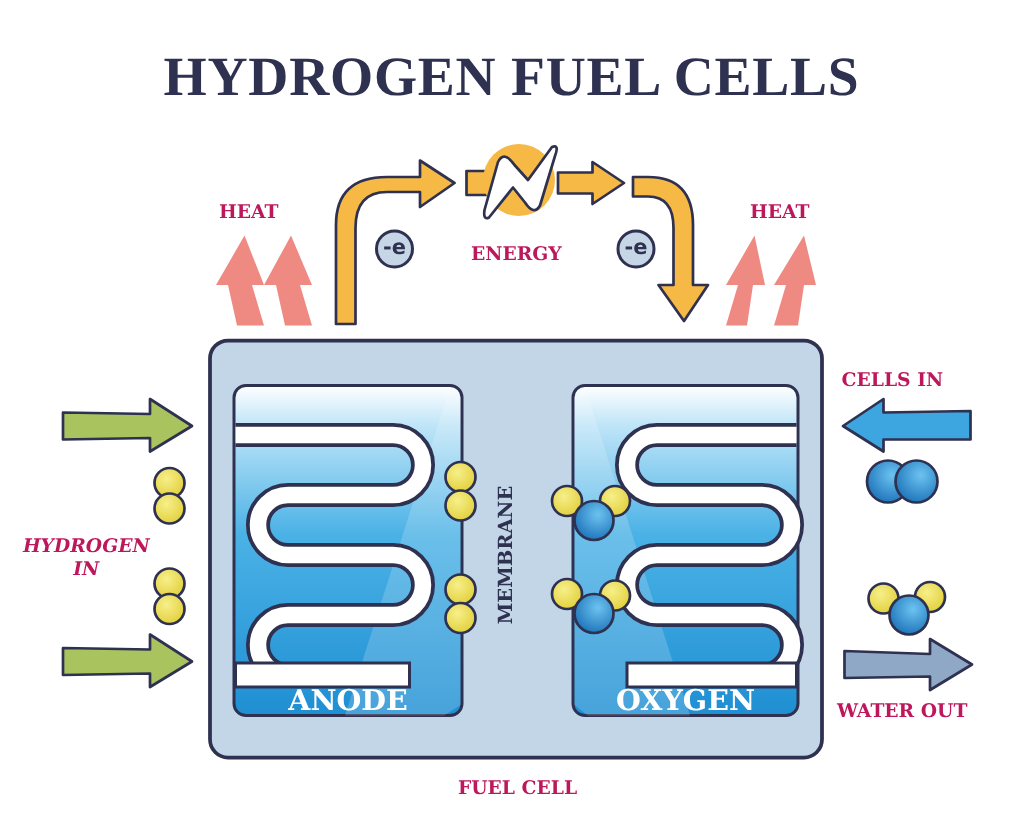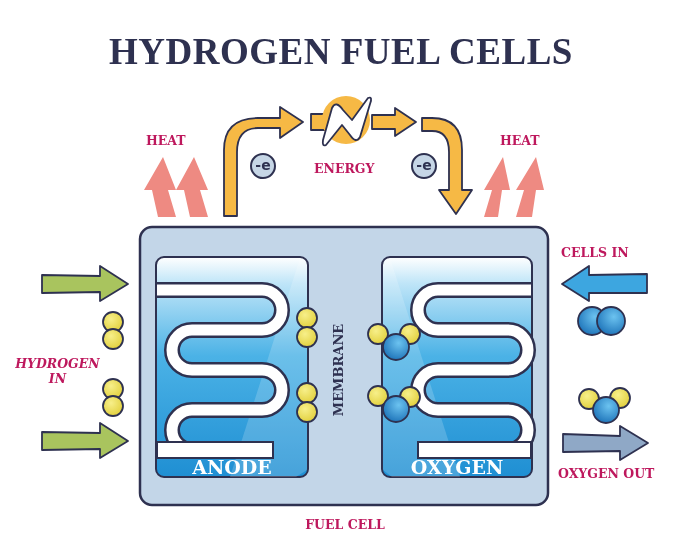--- a/index.html
+++ b/index.html
@@ -138,20 +138,20 @@
 <div class="lbl" style="left:146px;top:133px;">HEAT</div>
 <div class="lbl" style="left:500px;top:133px;">HEAT</div>
 <div class="lbl" style="left:314px;top:161px;">ENERGY</div>
 
 <div class="lbl lbl-c" style="left:10px;top:356px;width:95px;font-style:italic;">
   <div>HYDROGEN</div>
   <div>IN</div>
 </div>
 
 <div class="lbl" style="left:561px;top:245px;">CELLS IN</div>
-<div class="lbl" style="left:558px;top:466px;">OXYGEN OUT</div>
+<div class="lbl" style="left:558px;top:466px;">WATER OUT</div>
 
 <div class="inner-lbl" style="left:156px;top:456px;width:152px;">ANODE</div>
 <div class="inner-lbl" style="left:382px;top:456px;width:150px;">OXYGEN</div>
 
 <div class="membrane">MEMBRANE</div>
 
 <div class="lbl lbl-c" style="left:270px;top:517px;width:150px;">FUEL CELL</div>
 
 </body></html>

